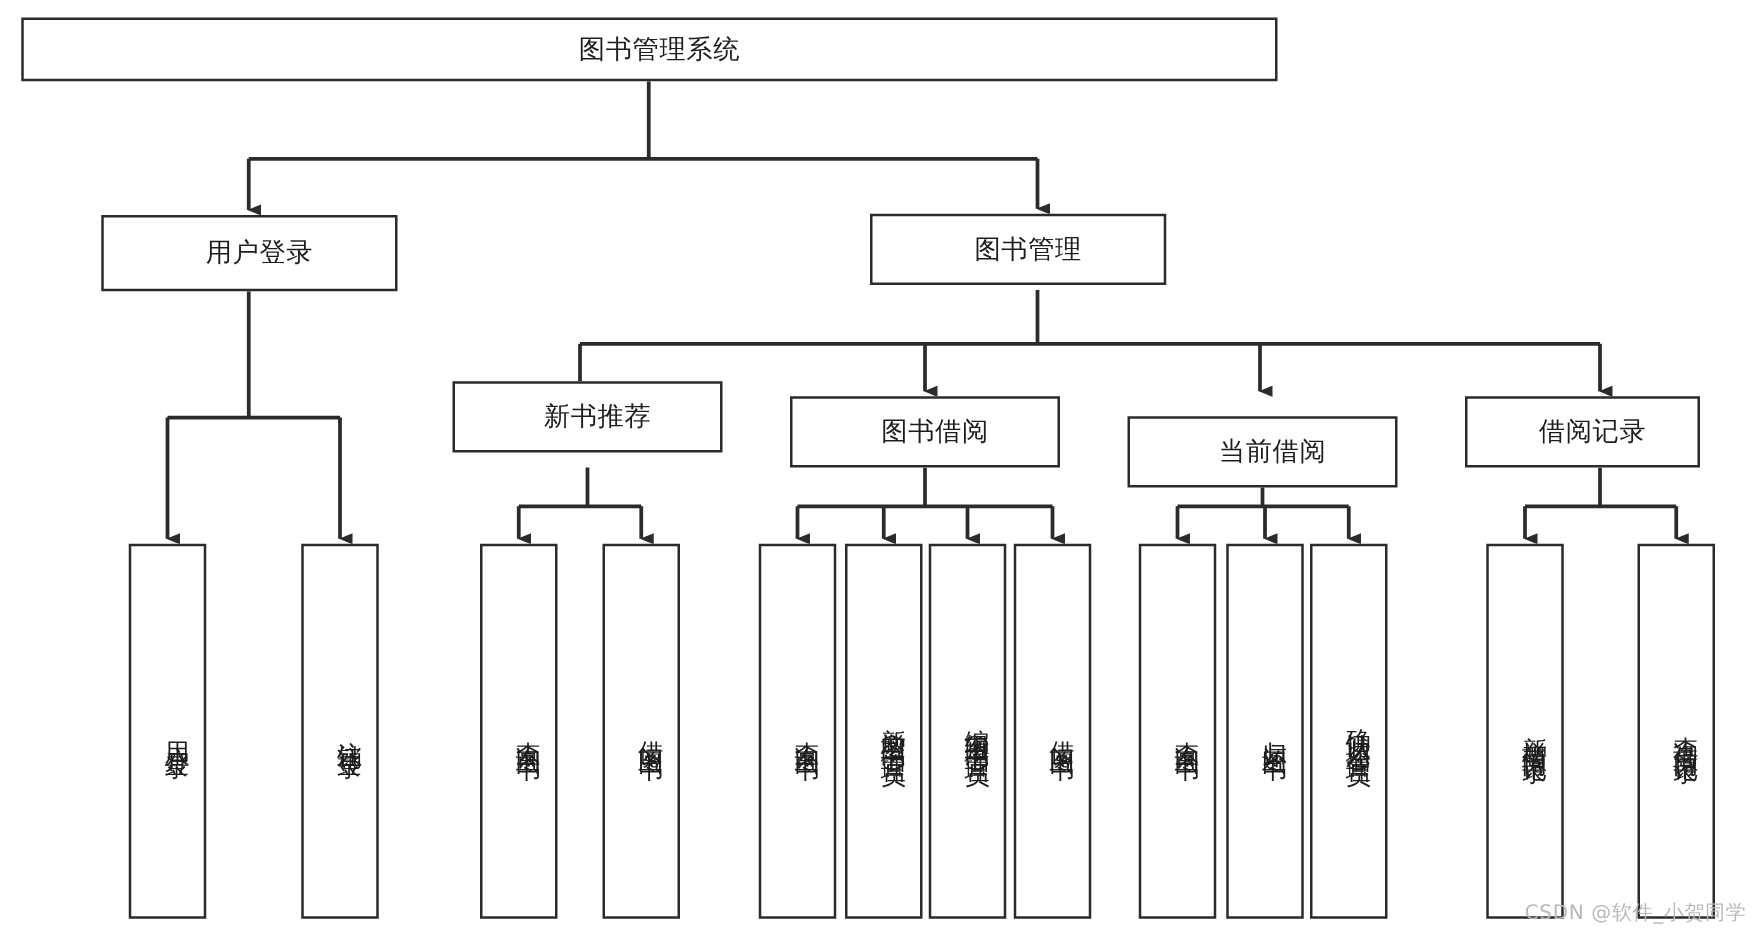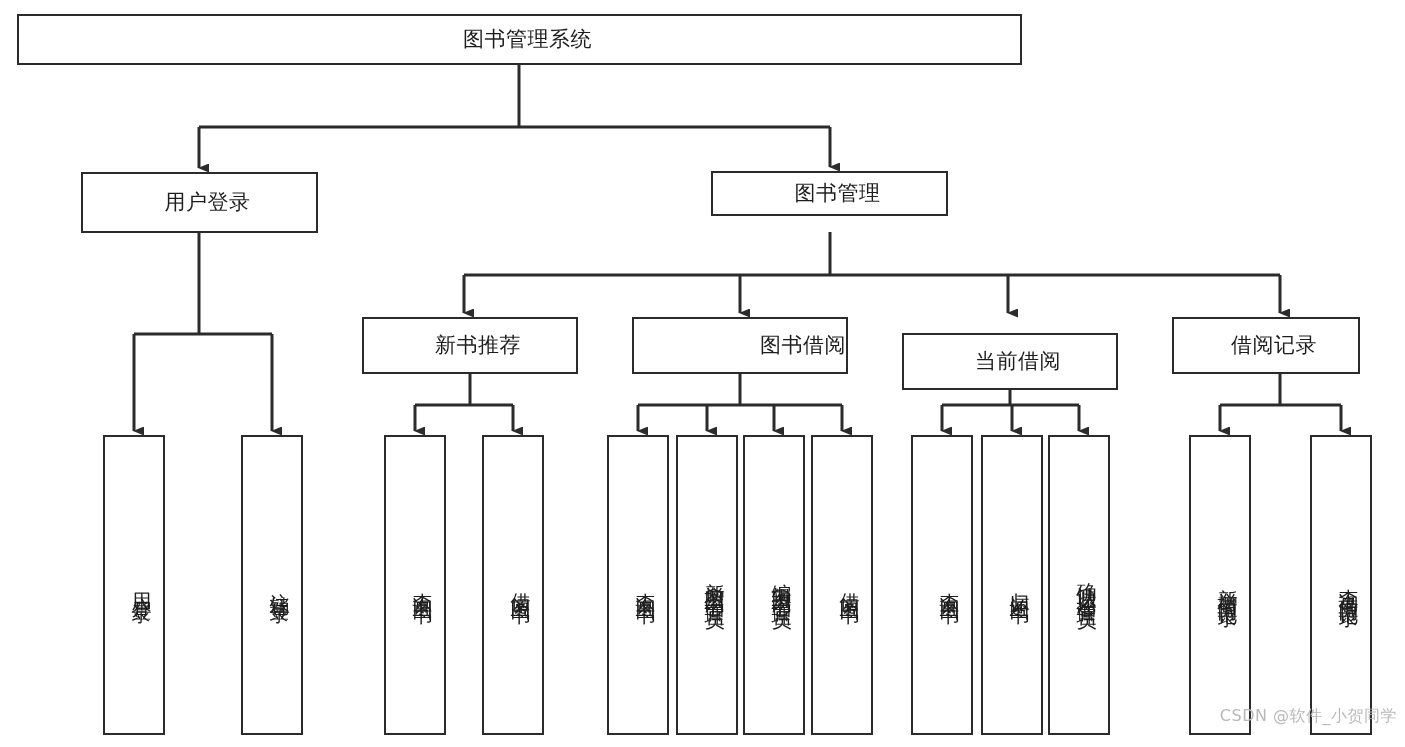--- a/index.html
+++ b/index.html
@@ -51,21 +51,21 @@
     font-size: 20px;
     line-height: 1;
     white-space: nowrap;
   }
   .node.leaf {
     border-width: 2.5px;
   }
   #watermark {
     position: absolute;
     right: 8px;
-    bottom: 20px;
+    bottom: 6px;
     font-size: 16px;
     color: #b9b9b9;
     letter-spacing: 0.5px;
     z-index: 9;
     white-space: nowrap;
     font-family: "DejaVu Sans", "Liberation Sans", sans-serif;
     margin-top: 15px;
   }
 </style>
 </head>
@@ -126,28 +126,28 @@
     </g>
   </svg>
 
   <div class="node" style="left:17px; top:14px; width:1005px; height:51px;">
     <span class="node-label">图书管理系统</span>
   </div>
 
   <div class="node" style="left:81px; top:172px; width:237px; height:61px;">
     <span class="node-label">用户登录</span>
   </div>
-  <div class="node" style="left:711px; top:171px; width:237px; height:45px;">
+  <div class="node" style="left:696px; top:171px; width:237px; height:57px;">
     <span class="node-label">图书管理</span>
   </div>
 
-  <div class="node" style="left:362px; top:317px; width:216px; height:57px;">
+  <div class="node" style="left:362px; top:305px; width:216px; height:57px;">
     <span class="node-label">新书推荐</span>
   </div>
-  <div class="node" style="left:632px; top:317px; width:216px; height:57px;justify-content:flex-end;">
+  <div class="node" style="left:632px; top:317px; width:216px; height:57px;">
     <span class="node-label">图书借阅</span>
   </div>
   <div class="node" style="left:902px; top:317px; width:216px; height:57px;margin-top:16px;">
     <span class="node-label">当前借阅</span>
   </div>
   <div class="node" style="left:1172px; top:317px; width:188px; height:57px;">
     <span class="node-label">借阅记录</span>
   </div>
 
   <div class="node leaf vertical" style="left:103px; top:435px; width:62px; height:300px;">

